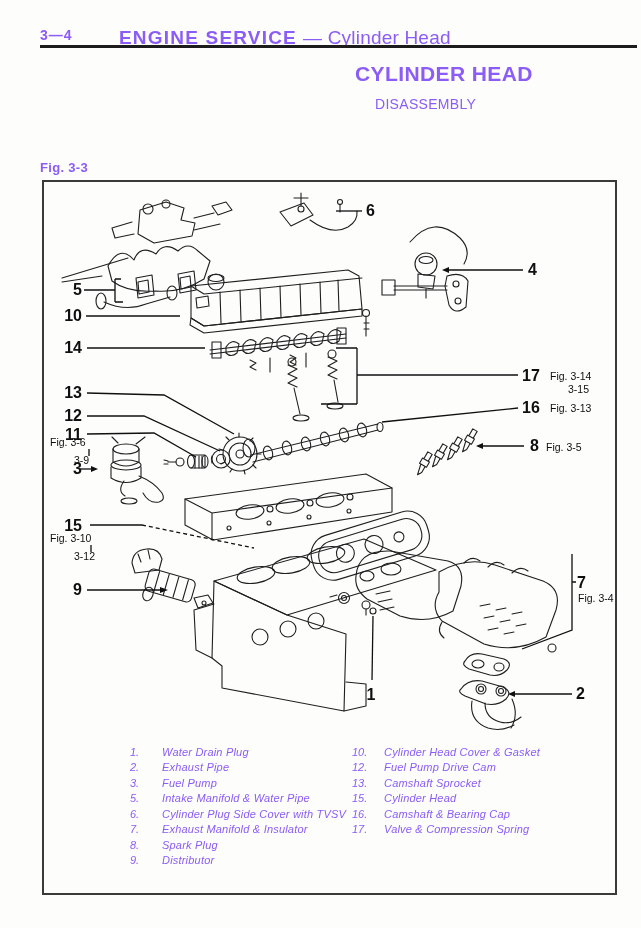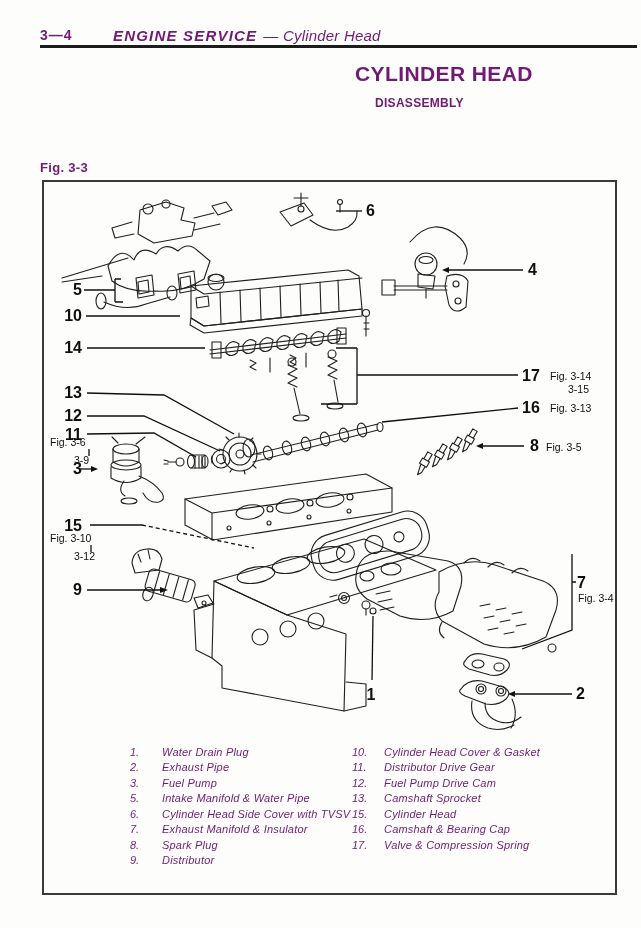--- a/index.html
+++ b/index.html
@@ -1,25 +1,25 @@
 <!DOCTYPE html>
 <html><head>
 <meta charset="utf-8">
 <style>
   html,body{margin:0;padding:0;background:#e8e8e6;}
   .page{position:relative;width:641px;height:928px;background:#fdfdfc;overflow:hidden;
-        font-family:"Liberation Sans",sans-serif;color:#701a75;}
+        font-family:"Liberation Sans",sans-serif;color:#8b5cf6;}
   .abs{position:absolute;}
   .pagenum{left:40px;top:27px;font-size:14px;font-weight:bold;letter-spacing:1px;}
-  .section{left:113px;top:27px;font-size:15px;font-style:italic;}
+  .section{left:119px;top:27px;font-size:19px;}
   .section .b{font-weight:bold;letter-spacing:1.2px;}
   .section .r{margin-left:6px;letter-spacing:0.2px;}
   .toprule{left:40px;top:45px;width:597px;height:2.5px;background:#1c1c1c;}
   .title{left:355px;top:62px;font-size:21px;font-weight:bold;letter-spacing:0.4px;}
-  .subtitle{left:355px;top:96px;font-size:12px;font-weight:bold;letter-spacing:0.3px;padding-left:20px;}
+  .subtitle{left:355px;top:96px;font-size:14px;font-weight:normal;letter-spacing:0.3px;padding-left:20px;}
   .bodytext{left:355px;top:116px;width:280px;font-size:12.6px;line-height:16.5px;text-align:justify;}
   .figlabel{left:40px;top:160px;font-size:13px;font-weight:bold;letter-spacing:0.3px;}
   .figframe{left:42px;top:180px;width:575px;height:715px;border:2px solid #3a3a3a;box-sizing:border-box;}
   .art{left:0;top:0;}
   .plist{top:563px;font-size:11px;line-height:15.45px;white-space:nowrap;font-style:italic;}
   .plist.l{left:86px;} .plist.r{left:308px;}
   .prow span{display:inline-block;}
   .prow .num{width:24px;}
   .prow .lbl{margin-left:8px;letter-spacing:0.2px;}
   svg text{font-family:"Liberation Sans",sans-serif;fill:#0f0f0f;}
@@ -316,29 +316,28 @@
         <text class="cnum" x="532" y="517">2</text>
         <text class="cnum" x="327" y="518" text-anchor="middle">1</text>
       </g>
     </svg>
 
     <div class="abs plist l">
       <div class="prow"><span class="num">1.</span><span class="lbl">Water Drain Plug</span></div>
       <div class="prow"><span class="num">2.</span><span class="lbl">Exhaust Pipe</span></div>
       <div class="prow"><span class="num">3.</span><span class="lbl">Fuel Pump</span></div>
       <div class="prow"><span class="num">5.</span><span class="lbl">Intake Manifold &amp; Water Pipe</span></div>
-      <div class="prow"><span class="num">6.</span><span class="lbl">Cylinder Head Side Cover with TVSV</span></div>
+      <div class="prow"><span class="num">6.</span><span class="lbl">Cylinder Plug Side Cover with TVSV</span></div>
       <div class="prow"><span class="num">7.</span><span class="lbl">Exhaust Manifold &amp; Insulator</span></div>
       <div class="prow"><span class="num">8.</span><span class="lbl">Spark Plug</span></div>
       <div class="prow"><span class="num">9.</span><span class="lbl">Distributor</span></div>
     </div>
 
     <div class="abs plist r">
       <div class="prow"><span class="num">10.</span><span class="lbl">Cylinder Head Cover &amp; Gasket</span></div>
-      <div class="prow"><span class="num">11.</span><span class="lbl">Distributor Drive Gear</span></div>
       <div class="prow"><span class="num">12.</span><span class="lbl">Fuel Pump Drive Cam</span></div>
       <div class="prow"><span class="num">13.</span><span class="lbl">Camshaft Sprocket</span></div>
       <div class="prow"><span class="num">15.</span><span class="lbl">Cylinder Head</span></div>
       <div class="prow"><span class="num">16.</span><span class="lbl">Camshaft &amp; Bearing Cap</span></div>
       <div class="prow"><span class="num">17.</span><span class="lbl">Valve &amp; Compression Spring</span></div>
     </div>
 
   </div>
 </div>
 

